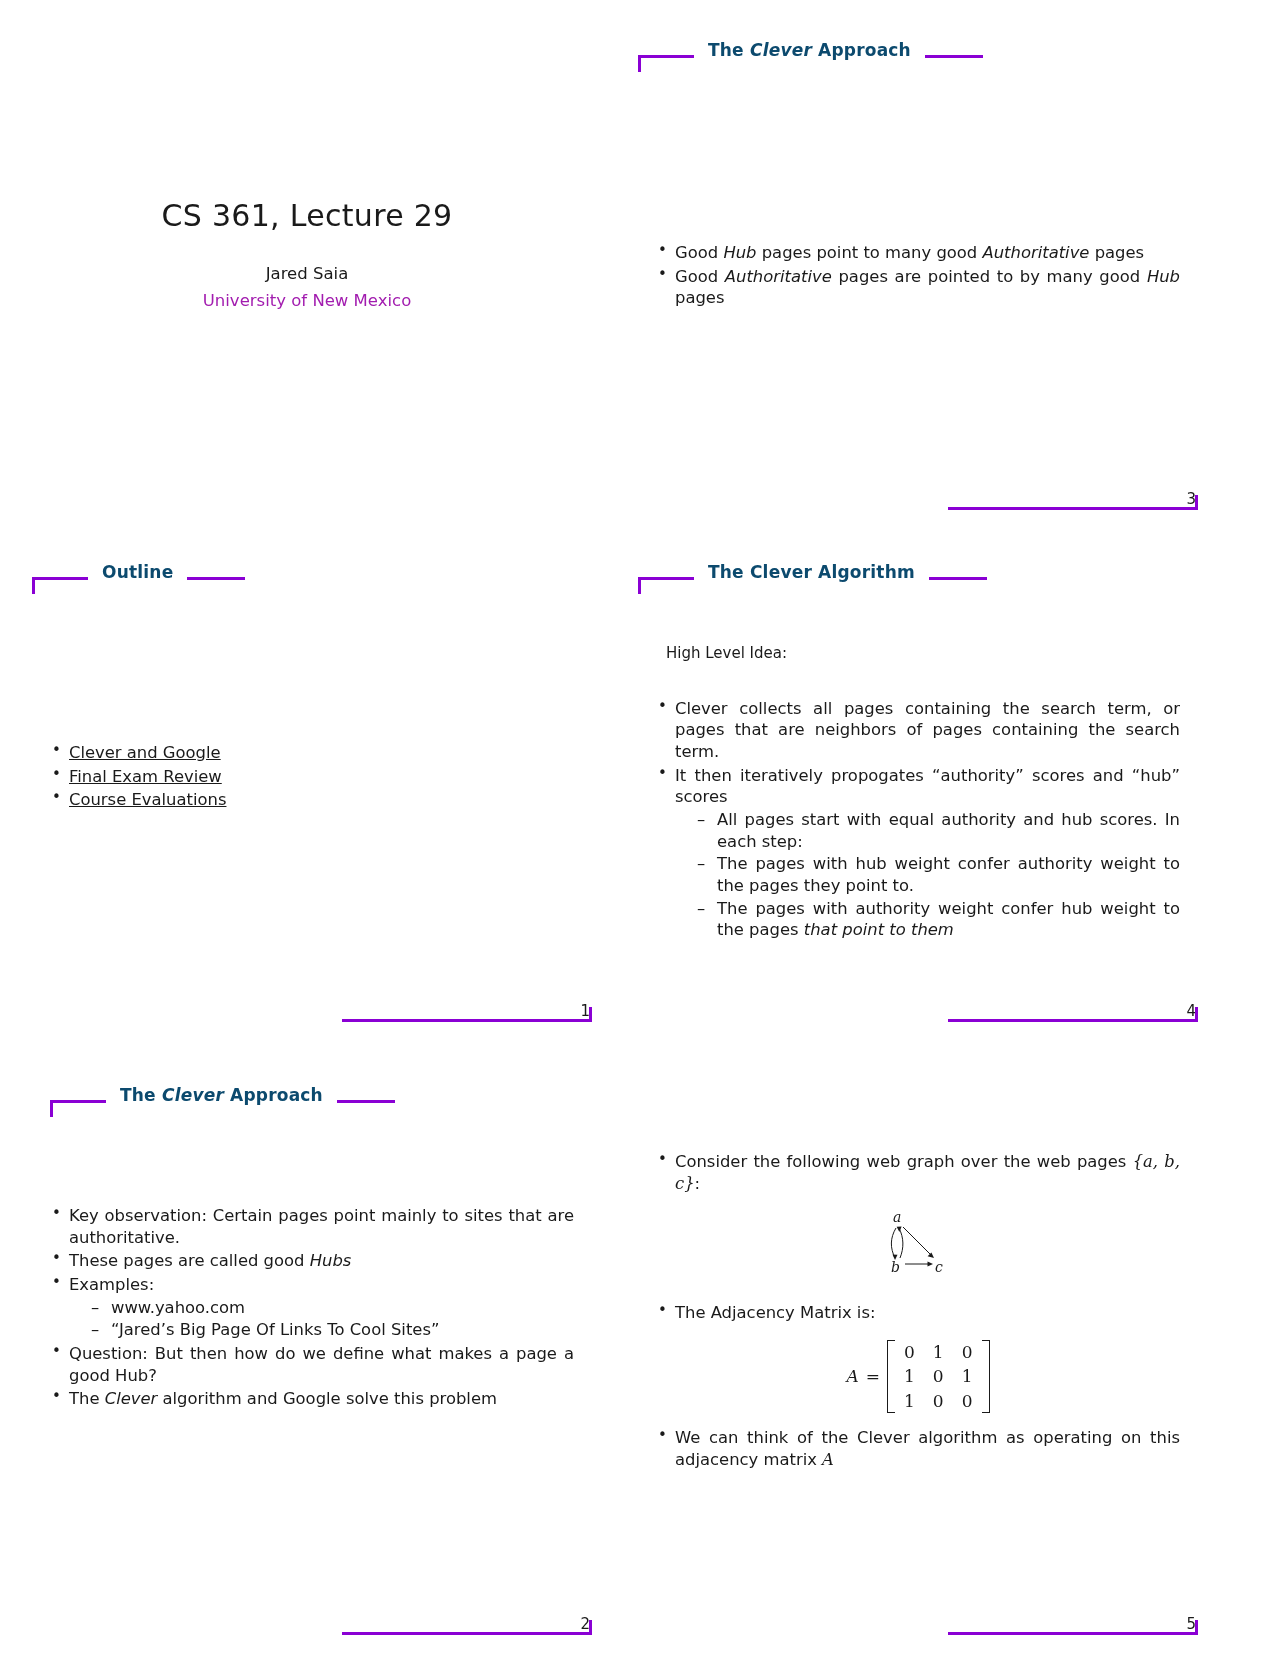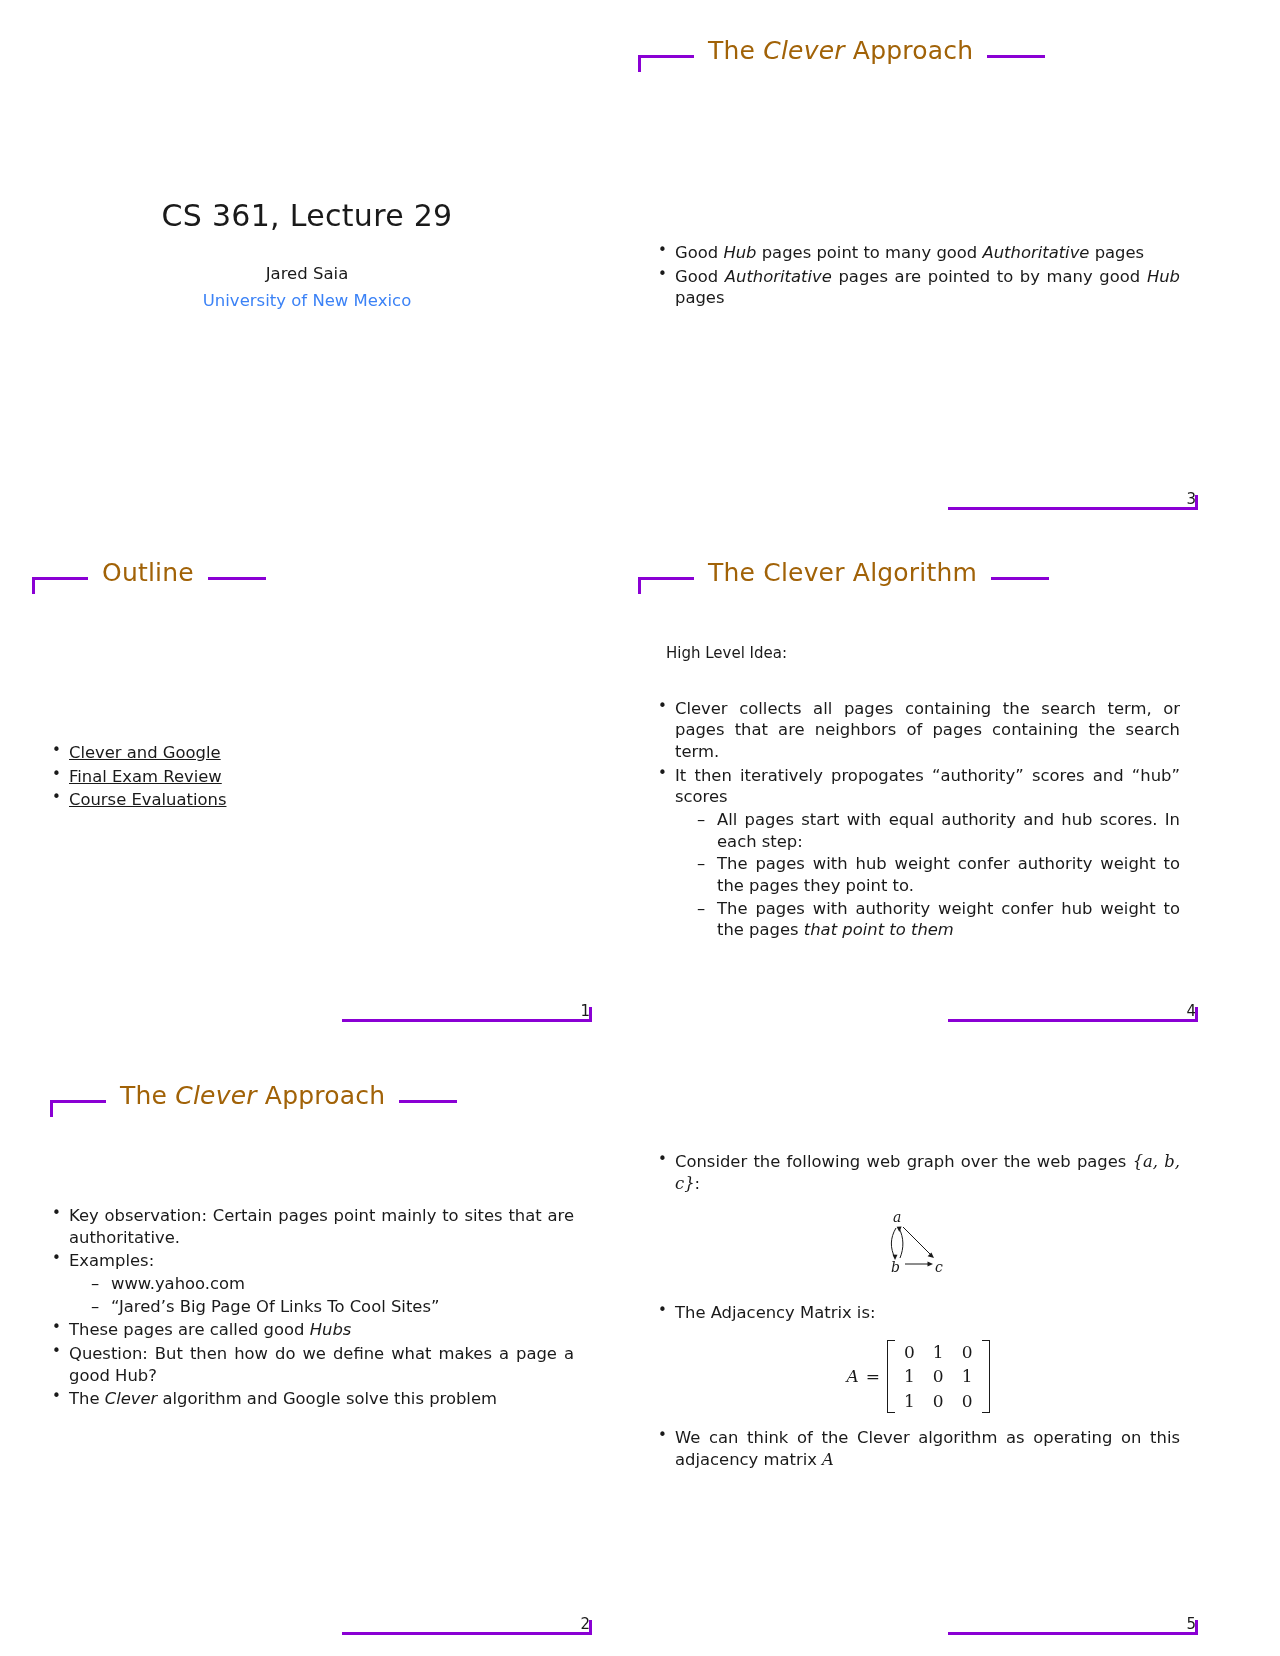--- a/index.html
+++ b/index.html
@@ -58,25 +58,25 @@
     height: 17px;
     background: #8a00d4;
   }
   .rule-right {
     flex: 0 0 auto;
     width: 58px;
     margin-left: 14px;
     margin-top: 12px;
   }
   .slide-title {
-    font-size: 25px;
-    font-weight: normal;
+    font-size: 17px;
+    font-weight: bold;
     letter-spacing: .2px;
     white-space: nowrap;
-    color: #a16207;
+    color: #0c4a6e;
   }
   .slide-title i { font-style: italic; }
   .hdr-indent-28 { padding-left: 28px; }
   .hdr-indent-10 { padding-left: 10px; }
 
   
   .slide-footer {
     position: absolute;
     bottom: 0;
     right: 0;
@@ -235,21 +235,21 @@
 </style>
 </head>
 <body>
 
 <div class="page">
 
   <div class="slide slide-col-left row1">
     <div class="titleslide">
       <div class="maintitle">CS 361, Lecture 29</div>
       <div class="author">Jared Saia</div>
-      <div class="school" style="color:#3b82f6">University of New Mexico</div>
+      <div class="school" style="color:#a21caf">University of New Mexico</div>
     </div>
   </div>
 
   <div class="slide slide-col-right row1">
     <div class="slide-header hdr-indent-10">
       <div class="rule rule-left"></div>
       <div class="slide-title"><span>The </span><i>Clever</i><span> Approach</span></div>
       <div class="rule rule-right"></div>
     </div>
     <div class="body pad-a">
@@ -311,28 +311,28 @@
 
   <div class="slide slide-col-left row3">
     <div class="slide-header hdr-indent-28">
       <div class="rule rule-left"></div>
       <div class="slide-title"><span>The </span><i>Clever</i><span> Approach</span></div>
       <div class="rule rule-right"></div>
     </div>
     <div class="body pad-c">
       <ul class="bul">
         <li>Key observation:  Certain pages point mainly to sites that are authoritative.</li>
+        <li><span>These pages are called good </span><i>Hubs</i></li>
         <li>
           <span>Examples:</span>
           <ul class="dash">
             <li>www.yahoo.com</li>
             <li>“Jared’s Big Page Of Links To Cool Sites”</li>
           </ul>
         </li>
-        <li><span>These pages are called good </span><i>Hubs</i></li>
         <li>Question: But then how do we define what makes a page a good Hub?</li>
         <li><span>The </span><i>Clever</i><span> algorithm and Google solve this problem</span></li>
       </ul>
     </div>
     <div class="slide-footer">
       <span class="footer-num">2</span>
       <div class="footer-rule"></div>
     </div>
   </div>
 

